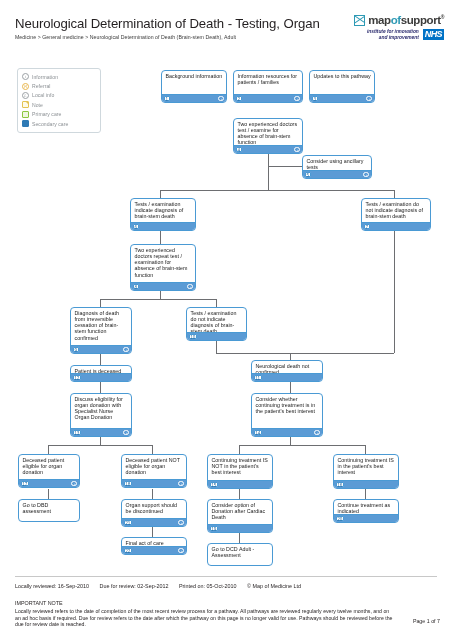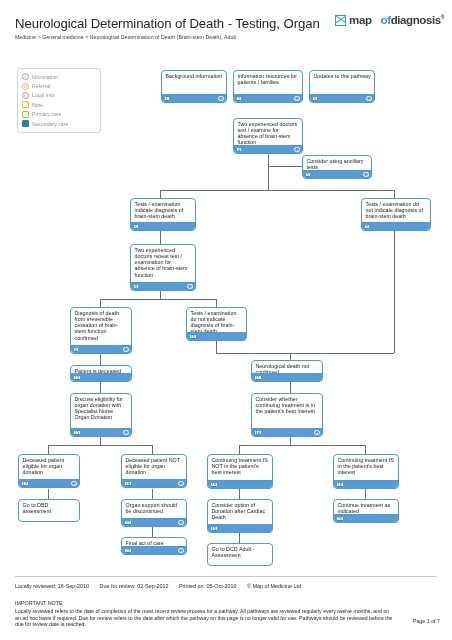--- a/index.html
+++ b/index.html
@@ -15,21 +15,21 @@
 
   #brand{position:absolute;right:8px;top:14px;width:110px;text-align:right;}
   .brand-top{display:flex;align-items:center;justify-content:flex-end;gap:1px;}
   .mom-mark{width:11px;height:11px;border:1.3px solid #2e9ab5;display:inline-block;
             position:relative;margin-right:2px;box-sizing:border-box;}
   .mom-mark:before,.mom-mark:after{content:"";position:absolute;left:-1px;top:3.2px;
             width:12px;height:1.3px;background:#2e9ab5;}
   .mom-mark:before{transform:rotate(34deg);}
   .mom-mark:after{transform:rotate(-34deg);}
   .mom-word{font-size:11.5px;letter-spacing:-.4px;color:#3c3c3b;font-weight:600;}
-  .mom-word .of{color:#2e9ab5;font-weight:600;padding-left:9px;}
+  .mom-word .of{color:#2e9ab5;font-weight:600;}
   .mom-reg{font-size:5px;vertical-align:super;color:#3c3c3b;}
   .brand-bottom{display:flex;align-items:center;justify-content:flex-end;gap:4px;margin-top:3px;}
   .inst{font-size:4.9px;font-style:italic;font-weight:700;color:#2b2b6e;line-height:5.6px;
         text-align:right;letter-spacing:-.05px;}
   .nhs{background:#0072c6;color:#fff;font-size:9px;font-weight:700;font-style:italic;
        padding:0px 2px 0 2px;letter-spacing:-.6px;line-height:11px;}
 
   
   #legend{position:absolute;left:17px;top:68px;width:84px;border:1px solid #cfd8dd;
           border-radius:3px;background:#fff;padding:3px 4px 4px 4px;box-sizing:border-box;}
@@ -78,21 +78,28 @@
 </style>
 </head>
 <body>
 
 <div id="page-title">Neurological Determination of Death - Testing, Organ</div>
 <div id="breadcrumb">Medicine &gt; General medicine &gt; Neurological Determination of Death (Brain-stem Death), Adult</div>
 
 <div id="brand">
   <div class="brand-top">
     <span class="mom-mark"></span>
-    <span class="mom-word"><span>map</span><span class="of">of</span><span>diagnosis</span><span class="mom-reg">®</span></span>
+    <span class="mom-word"><span>map</span><span class="of">of</span><span>support</span><span class="mom-reg">®</span></span>
+  </div>
+  <div class="brand-bottom">
+    <div class="inst">
+      <div>institute for innovation</div>
+      <div>and improvement</div>
+    </div>
+    <div class="nhs">NHS</div>
   </div>
 </div>
 
 <div id="legend">
   <div class="leg-row">
     <span class="leg-ico ring">i</span>
     <span class="lbl">Information</span>
   </div>
   <div class="leg-row">
     <span class="leg-ico ring amber">R</span>

